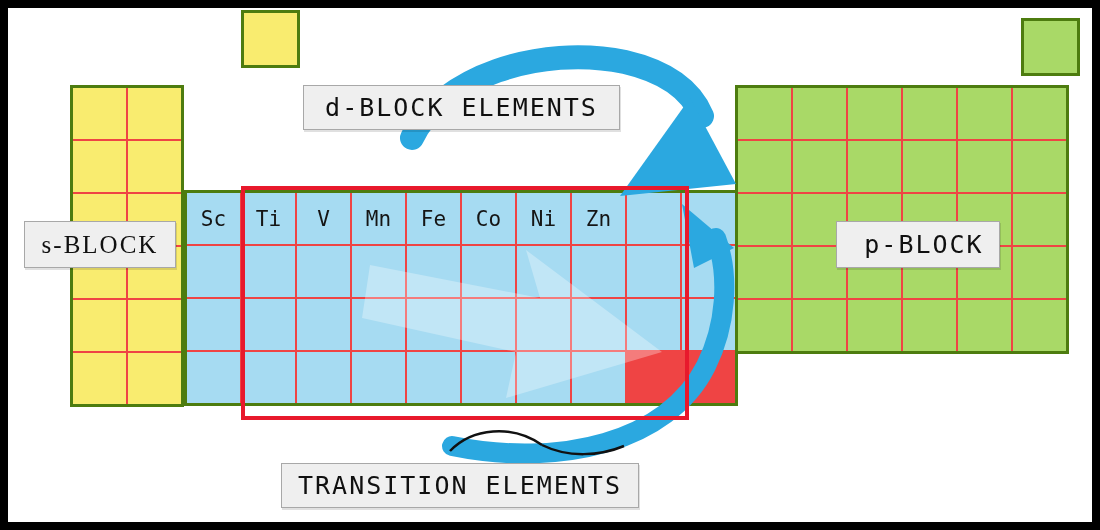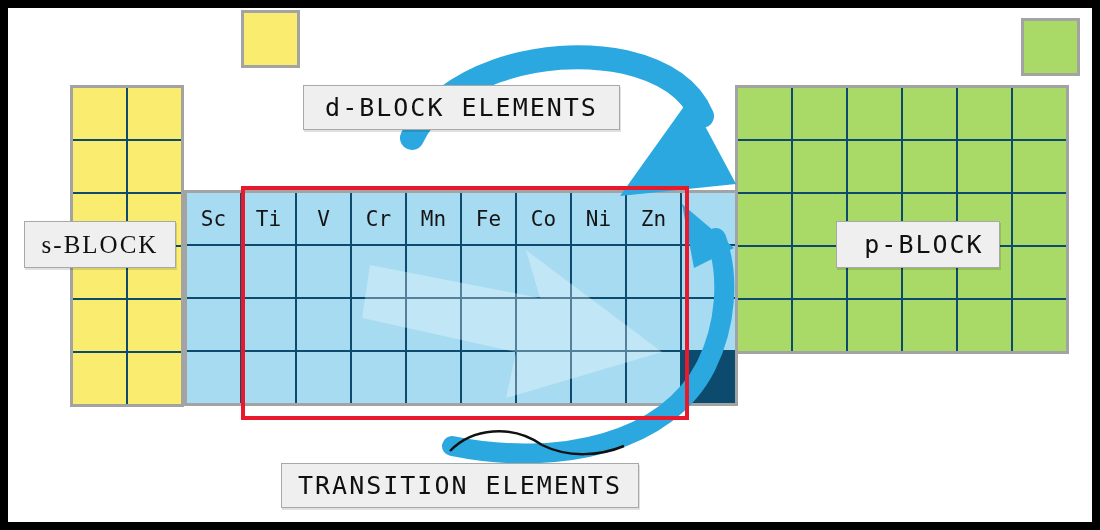--- a/index.html
+++ b/index.html
@@ -32,22 +32,22 @@
     position: absolute;
     inset: 0;
     border: 8px solid #000;
     pointer-events: none;
     z-index: 20;
   }
   .grid {
     position: absolute;
     display: grid;
     gap: 2px;
-    background: #0c4a6e;
-    border: 3px solid #a3a3a3;
+    background: #ef4444;
+    border: 3px solid #4d7c0f;
     grid-auto-rows: var(--cell-h);
     z-index: 2;
   }
   .cell {
     background: #fff;
     display: flex;
     align-items: center;
     justify-content: center;
     font-size: 21px;
     color: #151515;
@@ -137,21 +137,20 @@
       <div class="cell"></div>
       <div class="cell"></div>
       <div class="cell"></div>
       <div class="cell"></div>
       <div class="cell"></div>
     </div>
   <div id="d-block" class="grid blue" style="grid-template-columns: repeat(10, var(--cell-w));">
       <div class="cell">Sc</div>
       <div class="cell">Ti</div>
       <div class="cell">V</div>
-      <div class="cell">Cr</div>
       <div class="cell">Mn</div>
       <div class="cell">Fe</div>
       <div class="cell">Co</div>
       <div class="cell">Ni</div>
       <div class="cell">Zn</div>
       <div class="cell"></div>
       <div class="cell"></div>
       <div class="cell"></div>
       <div class="cell"></div>
       <div class="cell"></div>

